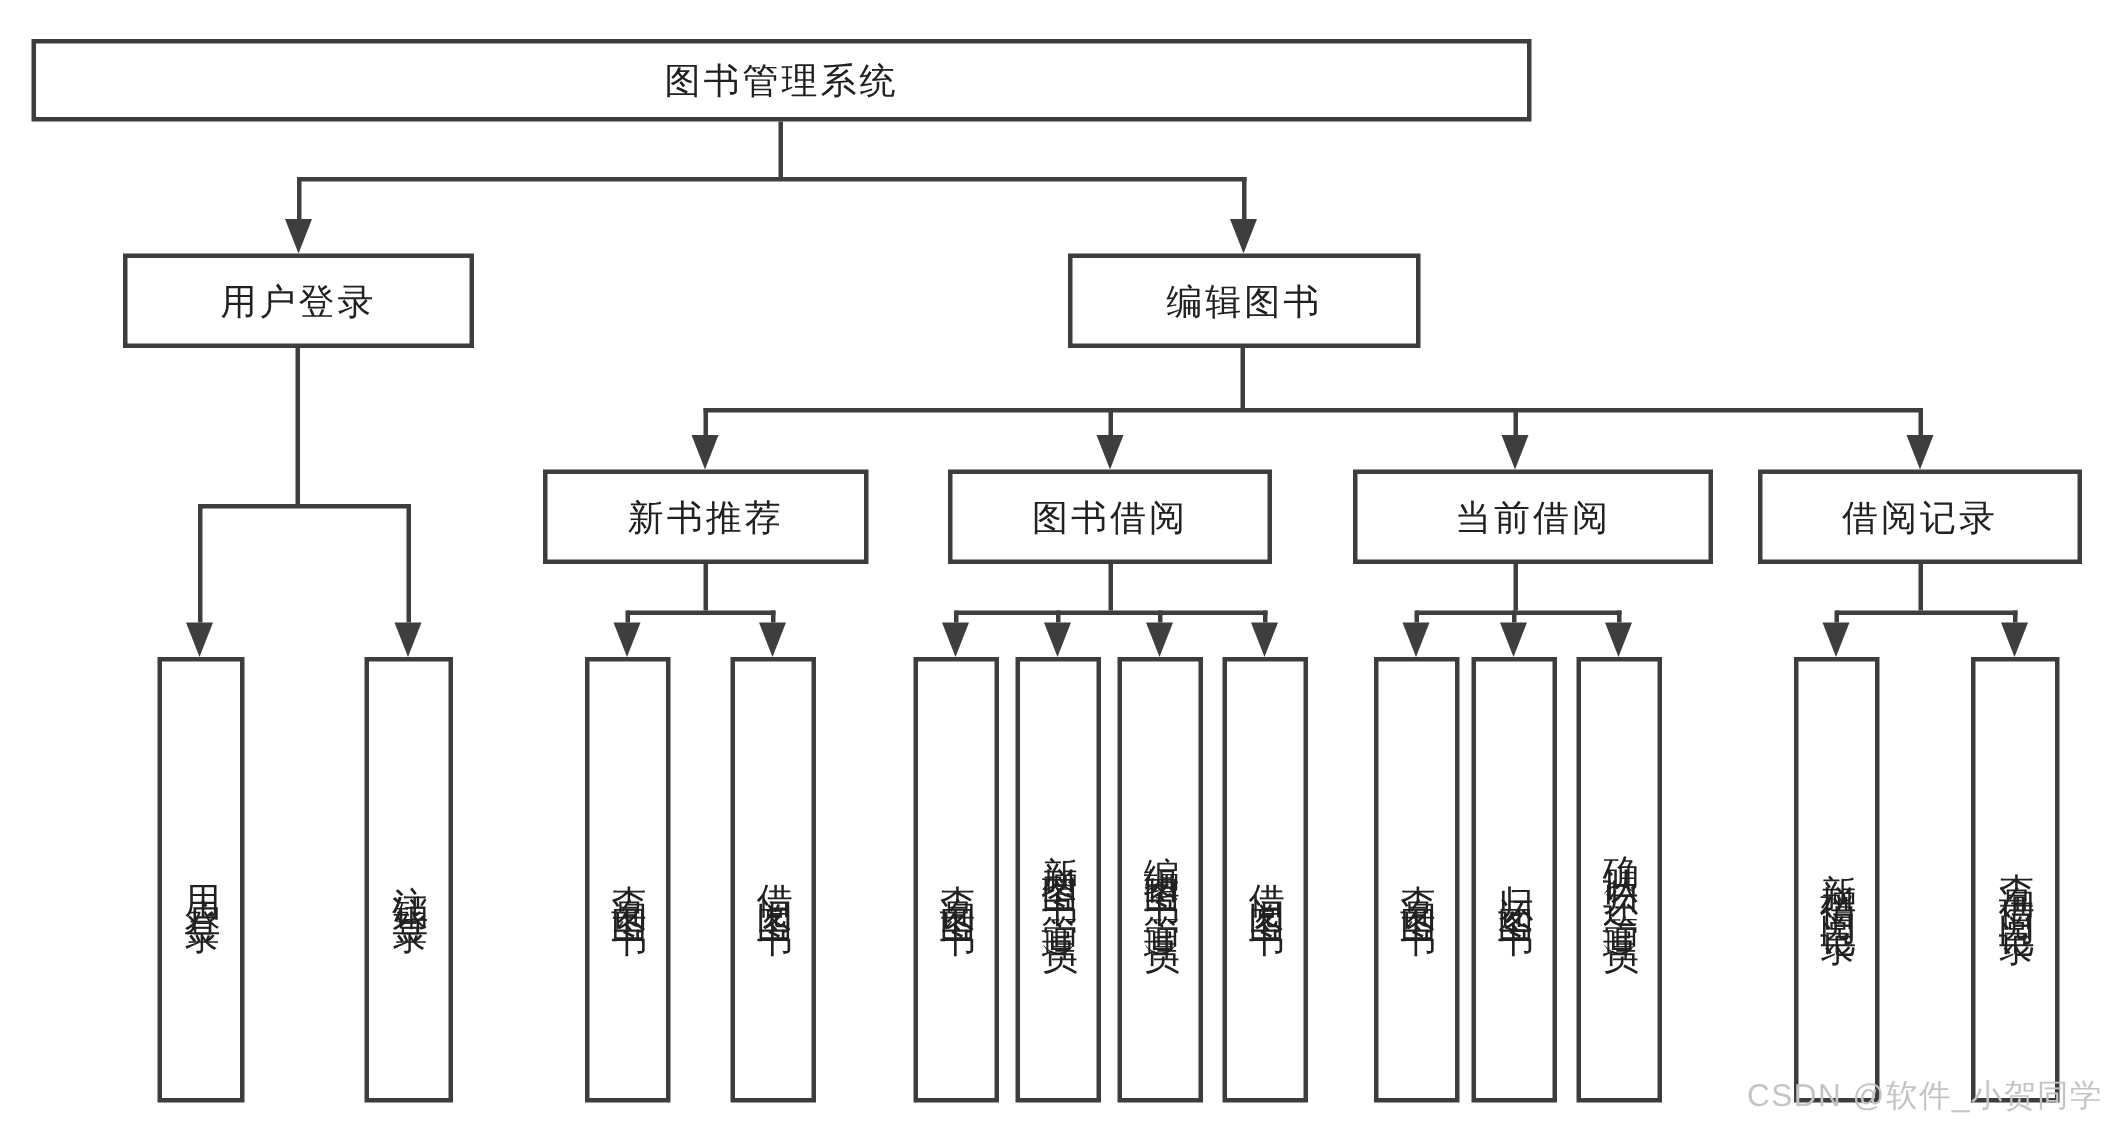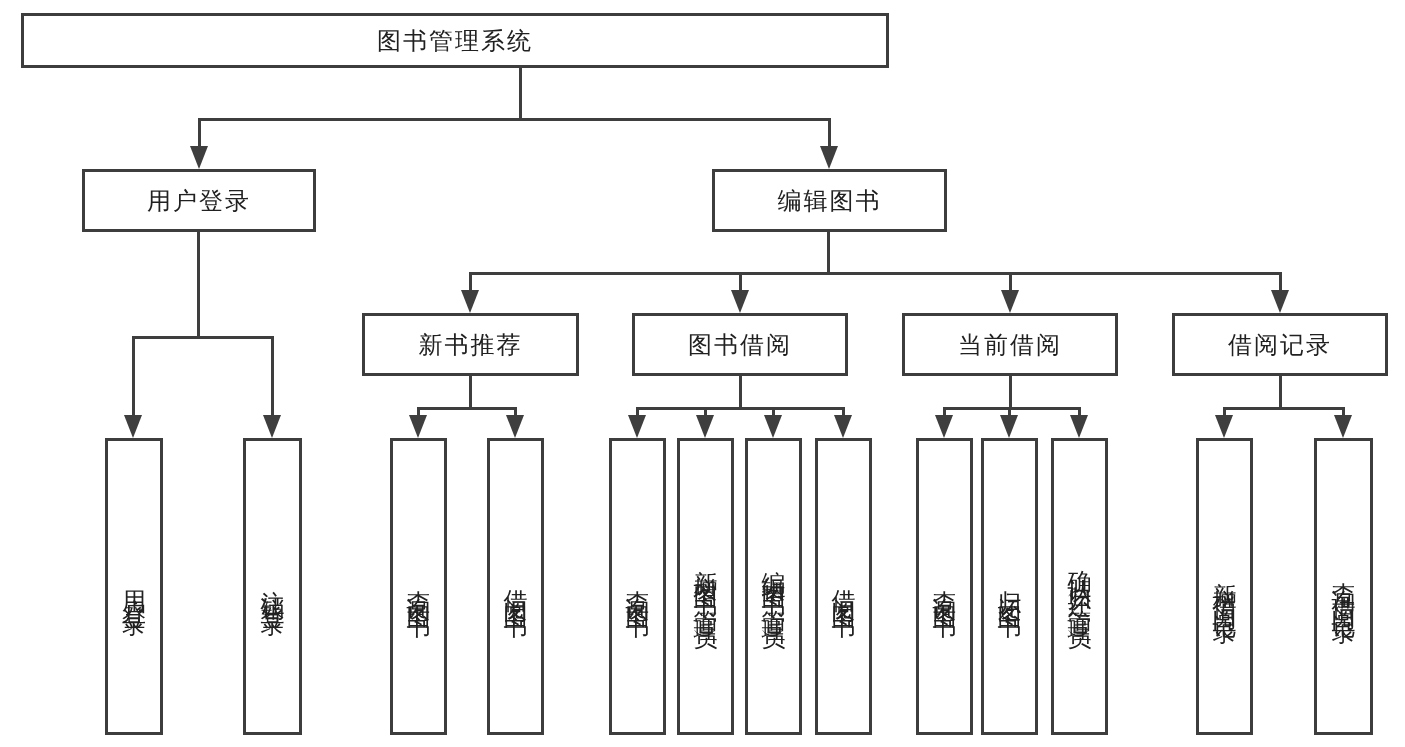--- a/index.html
+++ b/index.html
@@ -51,21 +51,21 @@
     color: var(--watermark, #c4c4c4);
     z-index: 5;
     white-space: nowrap;
   }
 </style>
 </head>
 <body>
 
 <div class="canvas">
 
-  <div class="node" style="left:21px;top:13px;width:868px;height:55px">图书管理系统</div>
+  <div class="node" style="left:21px;top:26px;width:1000px;height:55px">图书管理系统</div>
 
   <div class="vl" style="left:519px;top:68px;height:50px"></div>
   <div class="hl" style="left:198px;top:118px;width:633px"></div>
   <div class="vl" style="left:198px;top:118px;height:28px"></div>
   <div class="ar" style="left:190px;top:146px"></div>
   <div class="vl" style="left:828px;top:118px;height:28px"></div>
   <div class="ar" style="left:820px;top:146px"></div>
 
   <div class="node" style="left:82px;top:169px;width:234px;height:63px">用户登录</div>
   <div class="node" style="left:712px;top:169px;width:235px;height:63px">编辑图书</div>
@@ -83,21 +83,21 @@
   <div class="ar" style="left:461px;top:290px"></div>
   <div class="vl" style="left:739px;top:272px;height:18px"></div>
   <div class="ar" style="left:731px;top:290px"></div>
   <div class="vl" style="left:1009px;top:272px;height:18px"></div>
   <div class="ar" style="left:1001px;top:290px"></div>
   <div class="vl" style="left:1279px;top:272px;height:18px"></div>
   <div class="ar" style="left:1271px;top:290px"></div>
 
   <div class="node" style="left:362px;top:313px;width:217px;height:63px">新书推荐</div>
   <div class="node" style="left:632px;top:313px;width:216px;height:63px">图书借阅</div>
-  <div class="node" style="left:902px;top:313px;width:216px;height:63px">当前借阅</div>
+  <div class="node" style="left:902px;top:313px;width:240px;height:63px">当前借阅</div>
   <div class="node" style="left:1172px;top:313px;width:216px;height:63px">借阅记录</div>
 
   <div class="vl" style="left:469px;top:376px;height:31px"></div>
   <div class="hl" style="left:418px;top:407px;width:99px"></div>
   <div class="vl" style="left:417px;top:407px;height:8px"></div>
   <div class="ar" style="left:409px;top:415px"></div>
   <div class="vl" style="left:514px;top:407px;height:8px"></div>
   <div class="ar" style="left:506px;top:415px"></div>
 
   <div class="vl" style="left:739px;top:376px;height:31px"></div>
@@ -138,14 +138,15 @@
   <div class="node leaf" style="left:745px;top:438px;width:57px;height:297px">编辑图书（管理员）</div>
   <div class="node leaf" style="left:815px;top:438px;width:57px;height:297px">借阅图书</div>
 
   <div class="node leaf" style="left:916px;top:438px;width:57px;height:297px">查询图书</div>
   <div class="node leaf" style="left:981px;top:438px;width:57px;height:297px">归还图书</div>
   <div class="node leaf" style="left:1051px;top:438px;width:57px;height:297px">确认归还（管理员）</div>
 
   <div class="node leaf" style="left:1196px;top:438px;width:57px;height:297px">新增借阅记录</div>
   <div class="node leaf" style="left:1314px;top:438px;width:59px;height:297px">查询借阅记录</div>
 
+  <div class="watermark">CSDN @软件_小贺同学</div>
 
 </div>
 
 </body></html>

